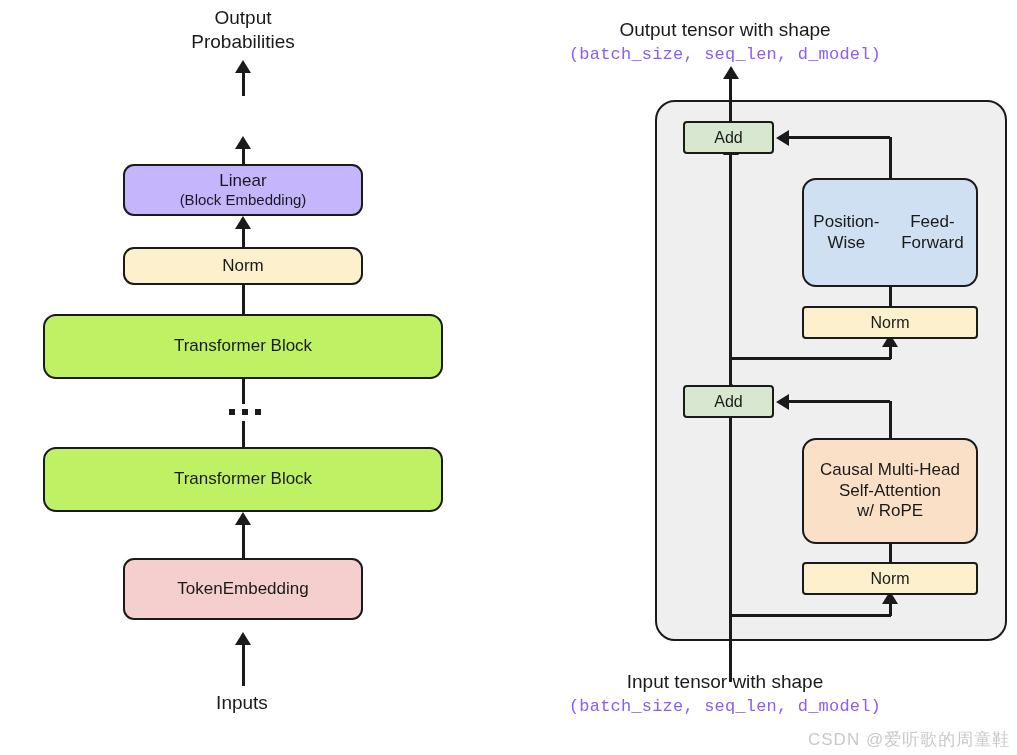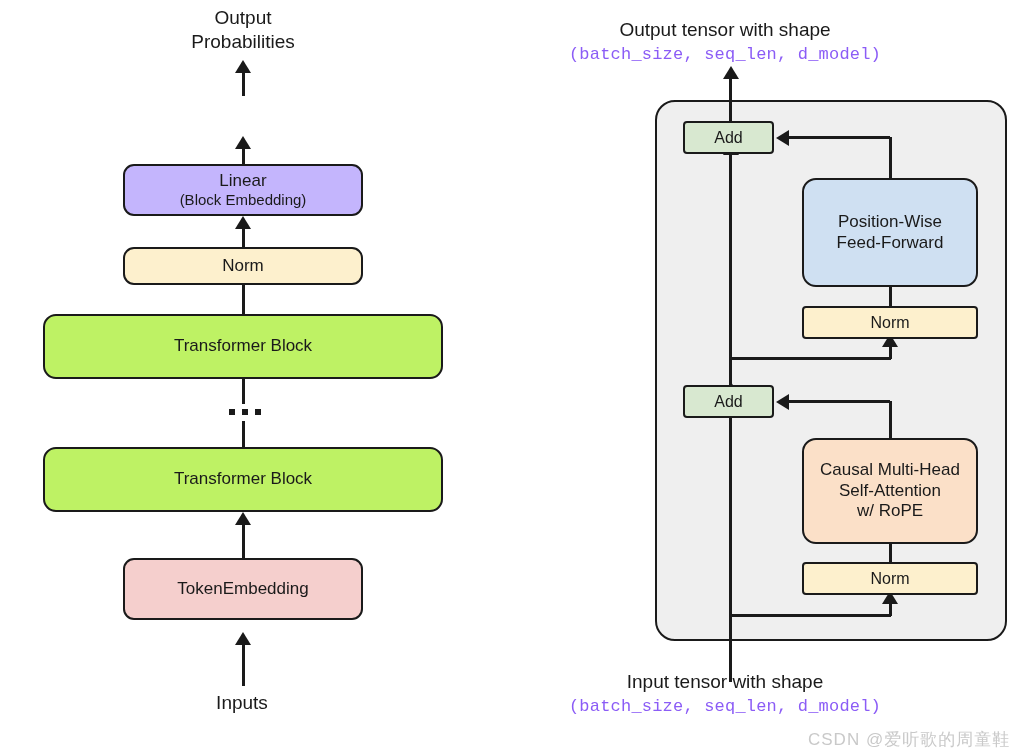--- a/index.html
+++ b/index.html
@@ -211,21 +211,21 @@
   <div class="hline" style="left:729px; top:357px; width:162px;"></div>
   <div class="vline" style="left:888.5px; top:345px; height:14px;"></div>
   <div class="arrow-up" style="left:882px; top:334px;"></div>
 
   <div class="node small fill-yellow" style="left:802px; top:306px; width:176px; height:33px;">
     <span>Norm</span>
   </div>
 
   <div class="vline" style="left:888.5px; top:287px; height:20px;"></div>
 
-  <div class="node fill-blue" style="left:802px; top:178px; width:176px; height:109px; flex-direction:column; justify-content:center; border-radius:14px;">
+  <div class="node fill-blue" style="left:802px; top:178px; width:176px; height:109px; flex-direction:row; justify-content:center; border-radius:14px;">
     <span>Position-Wise</span>
     <span>Feed-Forward</span>
   </div>
 
   <div class="vline" style="left:888.5px; top:137px; height:42px;"></div>
   <div class="hline" style="left:789px; top:135.5px; width:101px;"></div>
   <div class="arrow-left" style="left:776px; top:129.5px;"></div>
 
   <div class="hline" style="left:729px; top:614px; width:162px;"></div>
   <div class="vline" style="left:888.5px; top:602px; height:14px;"></div>

